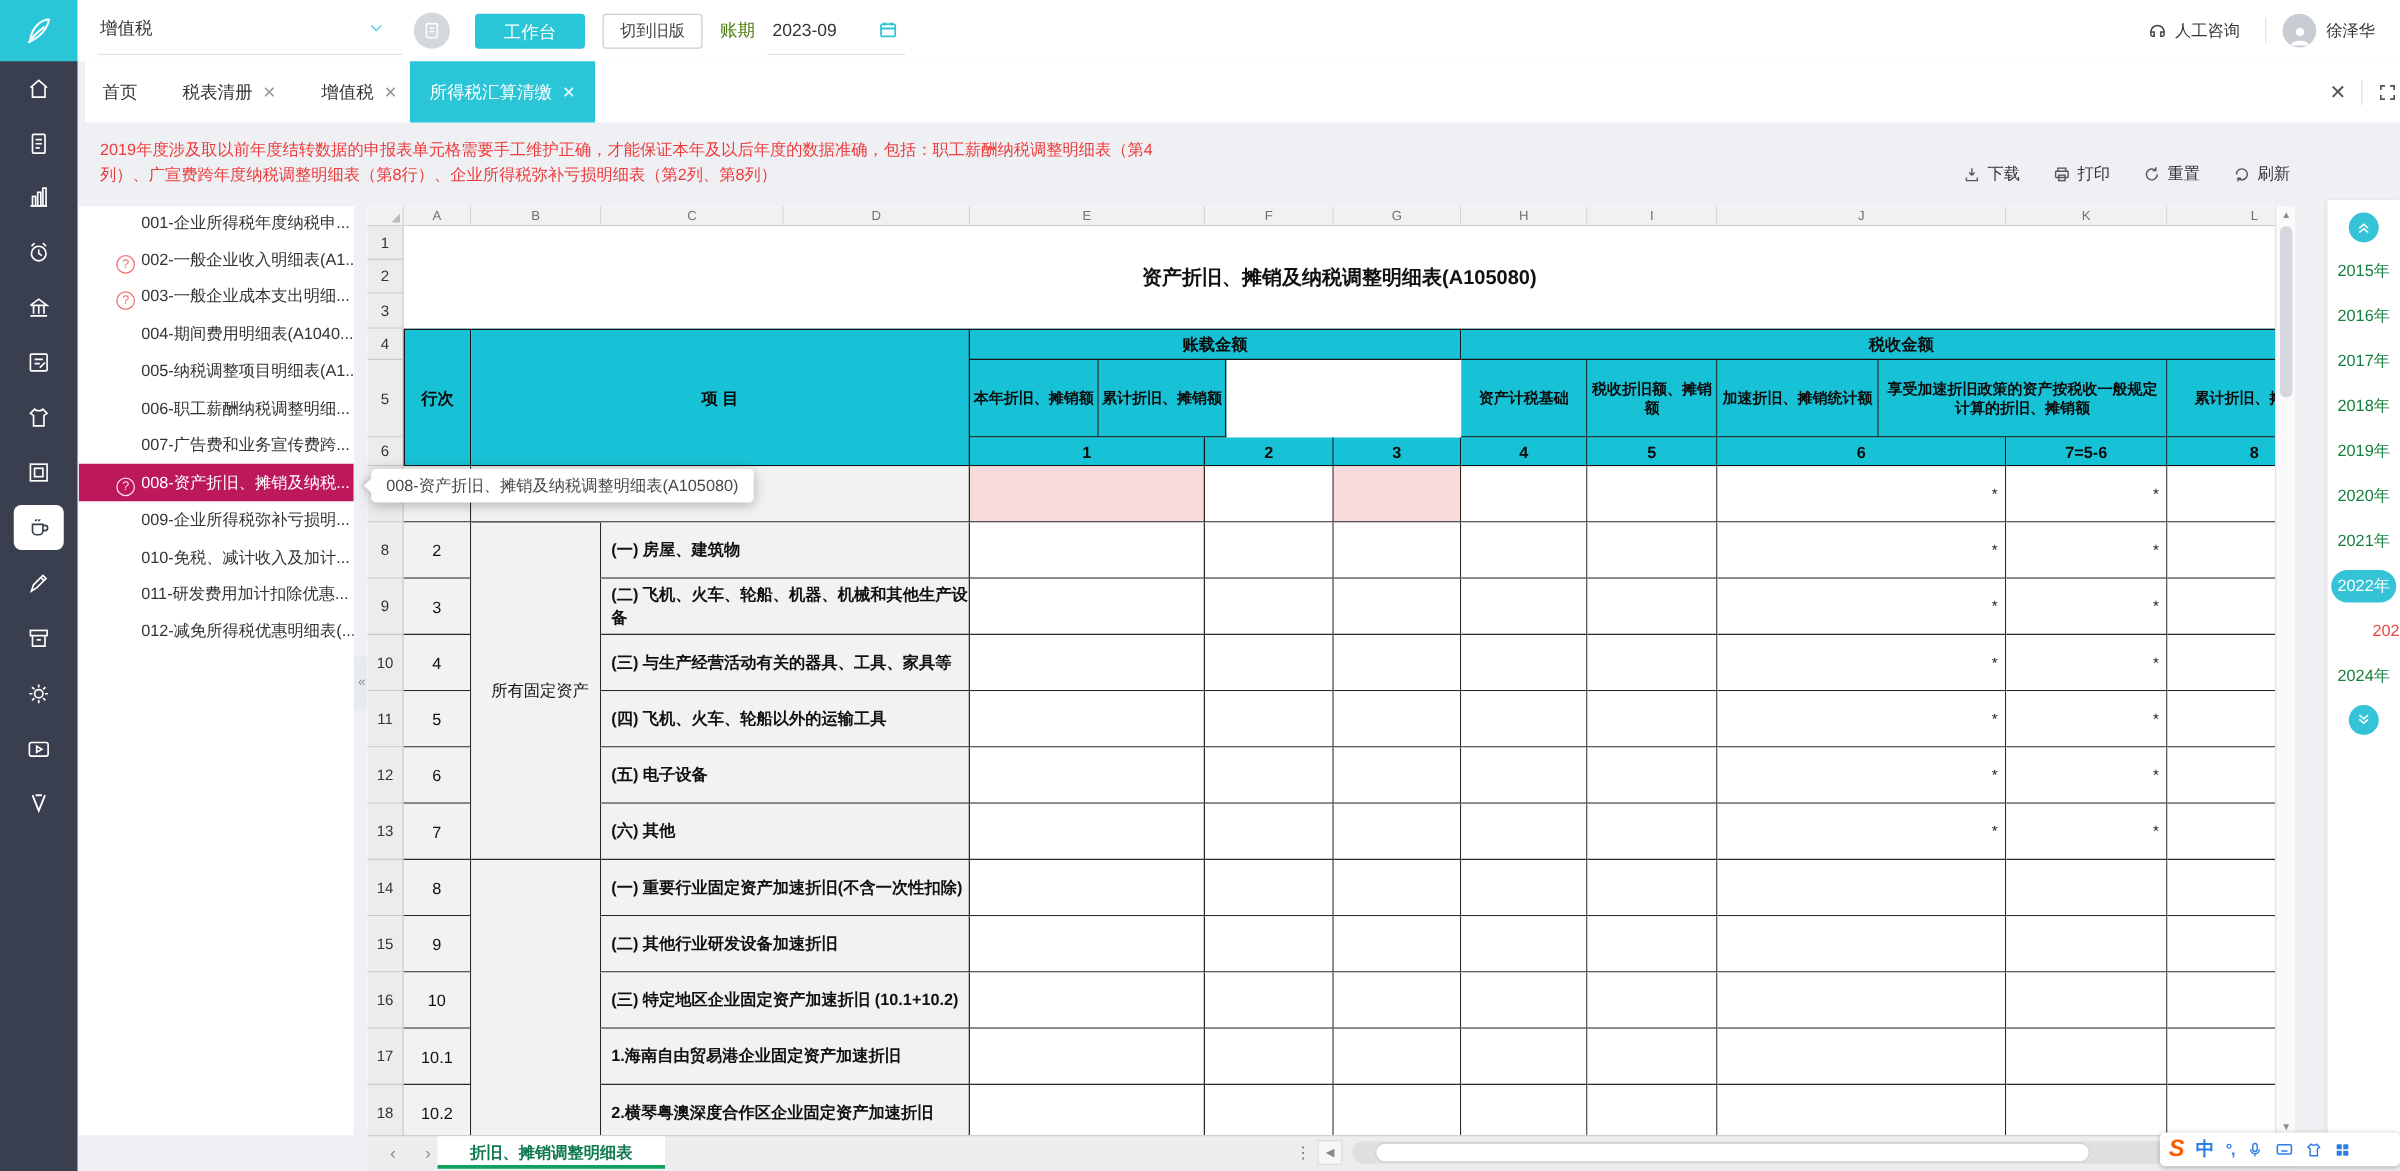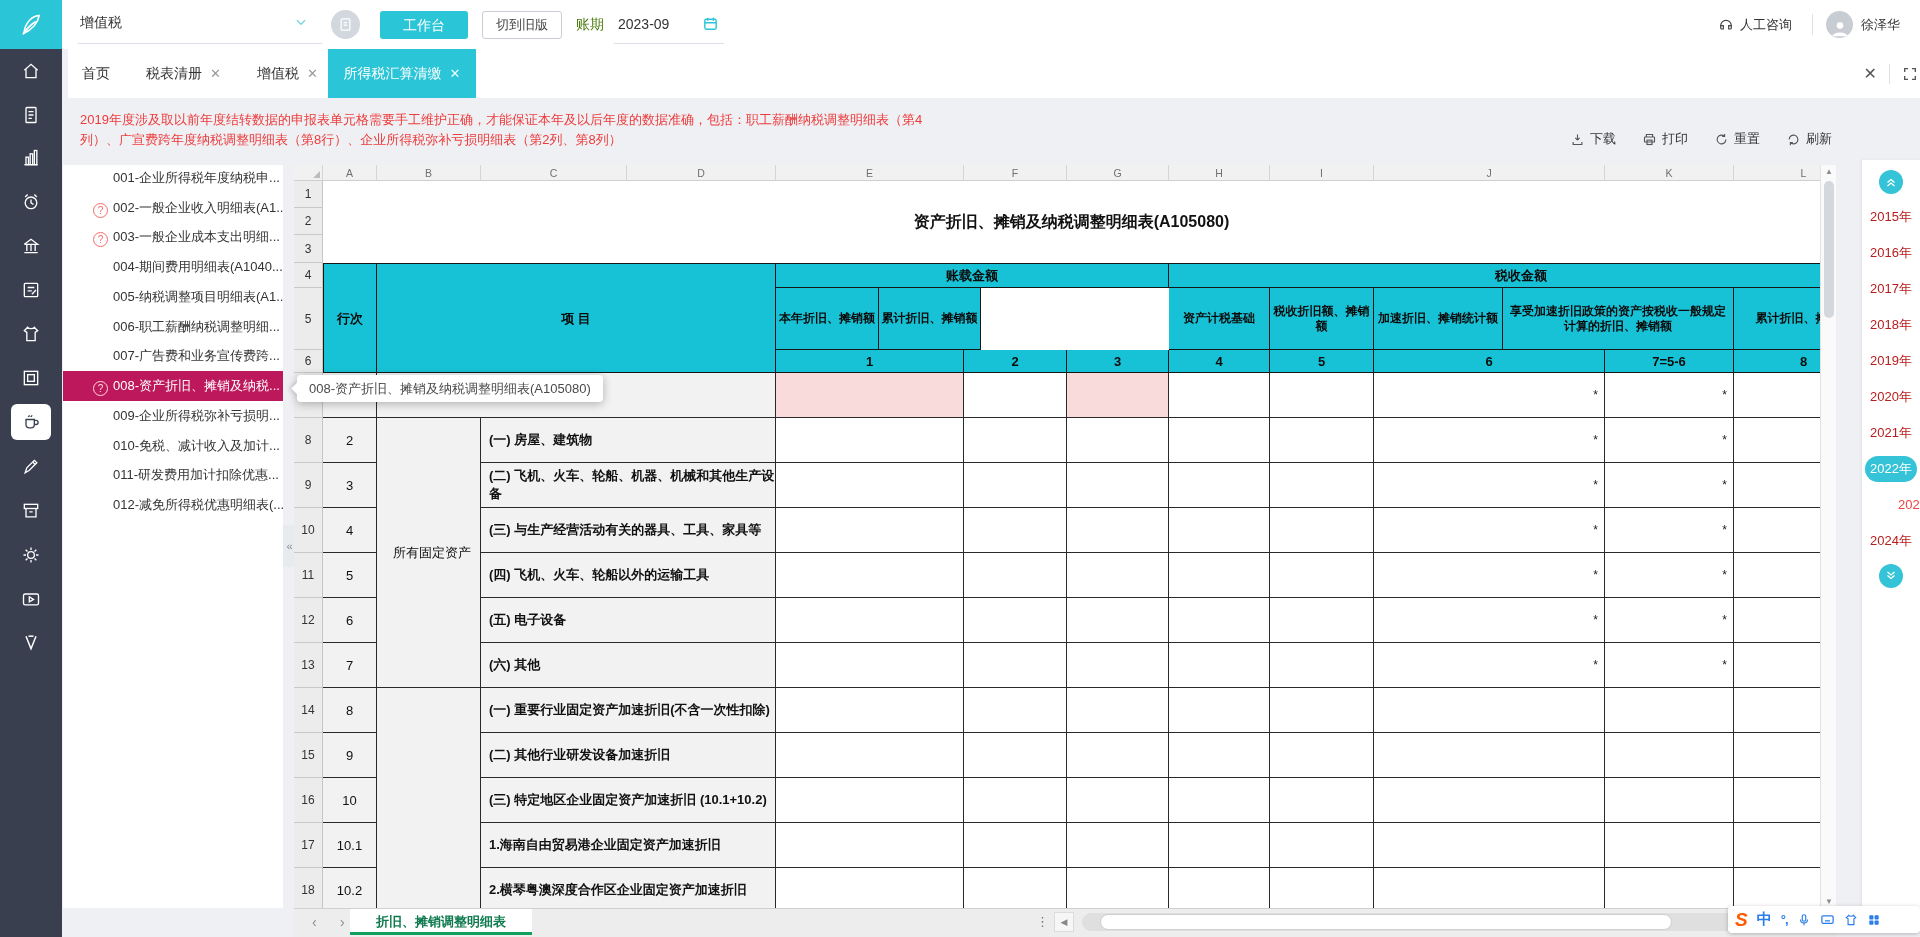--- a/index.html
+++ b/index.html
@@ -91,21 +91,21 @@
   .tooltip i { position:absolute; left:-4px; top:9px; width:9px; height:9px; background:#fff; transform:rotate(45deg); box-shadow:-2px 2px 4px rgba(0,0,0,.12); }
 
   
   .vsb { position:absolute; left:1820px; top:165px; width:16px; height:743px; background:#fafafa; border-left:1px solid #e3e3e3; }
   .vsb .arr { position:absolute; left:0; width:16px; text-align:center; font-size:8px; color:#8d8d8d; }
   .vsb .thumb { position:absolute; left:3px; top:16px; width:10px; height:137px; background:#d4d7dc; border-radius:5px; }
 
   
   .years { position:absolute; left:1862px; top:160px; width:58px; height:748px; background:#fff; box-shadow:-1px 0 3px rgba(0,0,0,.06); }
   .ycirc { position:absolute; left:17px; width:24px; height:24px; border-radius:50%; background:#35c3d8; display:flex; align-items:center; justify-content:center; cursor:pointer; }
-  .yitem { position:absolute; left:0; width:58px; height:26px; line-height:26px; text-align:center; font-size:13px; color:#b91c1c; cursor:pointer; }
+  .yitem { position:absolute; left:0; width:58px; height:26px; line-height:26px; text-align:center; font-size:13px; color:#15803d; cursor:pointer; }
   .yitem.sel { left:3px; width:52px; background:#35c3d8; color:#fff; border-radius:13px; }
   .yitem.cur { color:#ef4444;margin-left:28px; }
 
   
   .botbar { position:absolute; left:294px; top:908px; width:1542px; height:29px; background:#ededed; border-top:1px solid #d0d0d0; }
   .bb-arr { position:absolute; top:0; height:26px; line-height:26px; font-size:14px; color:#8a8a8a; cursor:pointer; }
   .sheettab { position:absolute; left:56px; top:0; height:26px; line-height:26px; background:#fff; color:#0e7a4e; font-size:13px; font-weight:bold; padding:0 26px; border-bottom:3px solid #12a05f; cursor:pointer; }
   .bb-more { position:absolute; left:742px; top:0; height:26px; line-height:26px; color:#777; font-size:13px; cursor:pointer; }
   .bb-lft { position:absolute; left:760px; top:3px; width:20px; height:20px; background:#f6f6f6; border:1px solid #dcdcdc; color:#888; font-size:9px; text-align:center; line-height:19px; cursor:pointer; }
   .hsb-track { position:absolute; left:788px; top:4px; width:672px; height:18px; background:#dfdfdf; border-radius:9px; }

